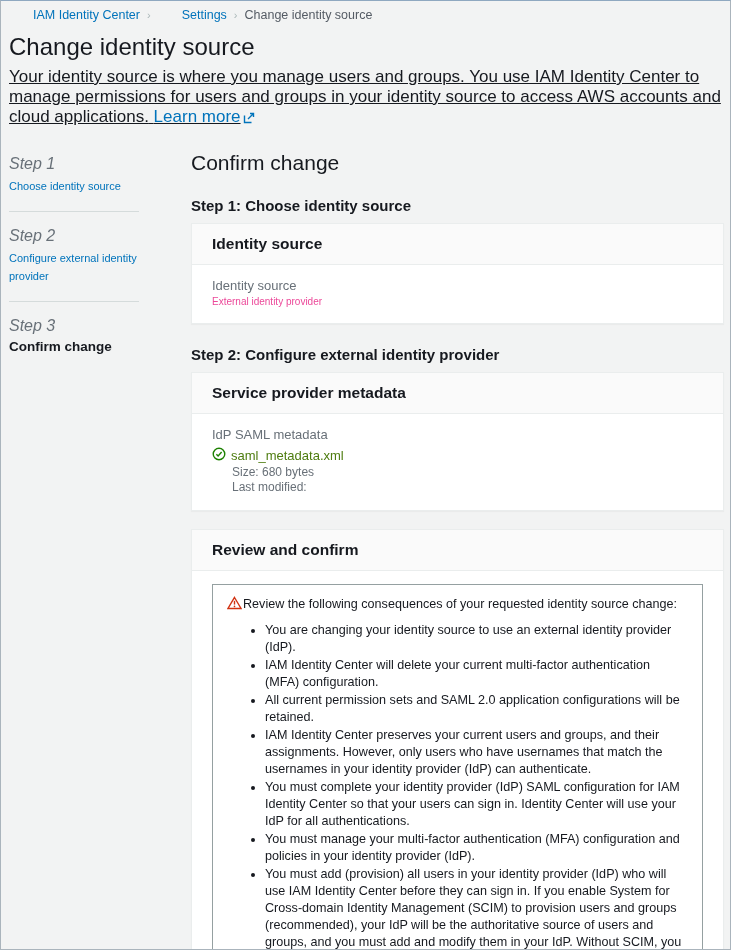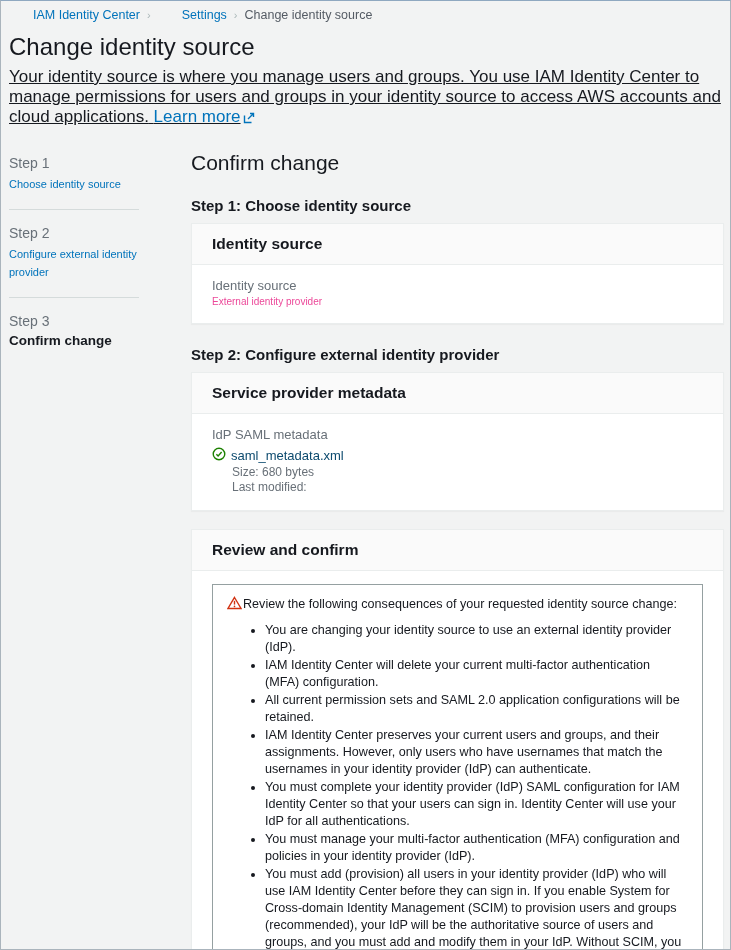--- a/index.html
+++ b/index.html
@@ -24,21 +24,21 @@
 
   
   h1.page-title { font-size: 24px; font-weight: 400; color: #16191f; margin: 11px 0 6px; }
   .page-desc { font-size: 17px; line-height: 20px; color: #16191f; max-width: 712px; text-decoration: underline; }
   .page-desc a { color: #0073bb; text-decoration: none; cursor: pointer; }
   .ext-icon { display: inline-block; vertical-align: -2px; margin-left: 2px; }
 
   
   .content-row { display: flex; margin-top: 22px; }
   aside.steps { width: 142px; flex-shrink: 0; padding-top: 4px; }
-  .step-label { font-size: 14px; color: #687078; margin-bottom: 4px; }
+  .step-label { font-size: 16px; color: #687078; margin-bottom: 4px; font-style: italic; }
   .step-link { font-size: 11px; color: #0073bb; line-height: 18px; cursor: pointer; }
   .step-active { font-size: 13.5px; font-weight: 700; color: #16191f; }
   .step-divider { border: 0; border-top: 1px solid #d5dbdb; margin: 16px 0 15px; width: 130px; }
 
   main.wizard { flex: 1; margin-left: 40px; min-width: 0; }
   h2.wizard-title { font-size: 21px; font-weight: 400; margin: 0 0 22px; }
   h3.step-heading { font-size: 15px; font-weight: 700; margin: 0 0 9px; }
 
   
   .card { background: #fff; border: 1px solid #eaeded; box-shadow: 0 1px 1px rgba(0,0,0,.03); }
@@ -46,21 +46,21 @@
   .card-header h4 { font-size: 15.5px; font-weight: 700; }
   .card-body { padding: 13px 20px 16px; }
   .mb-22 { margin-bottom: 22px; }
   .mb-18 { margin-bottom: 18px; }
 
   .field-label { font-size: 13px; color: #687078; margin-bottom: 3px; }
   .field-value { font-size: 10px; color: #ec4899; }
 
   
   .file-row { display: flex; align-items: center; gap: 5px; margin-top: 5px; }
-  .file-name { font-size: 13px; color: #0c4a6e; }
+  .file-name { font-size: 13px; color: #4d7c0f; }
   .file-sub { font-size: 12px; color: #687078; margin: 1px 0 0 20px; line-height: 14px; }
 
   
   .warning-box { border: 1px solid #95a0a1; padding: 11px 16px 13px 14px; }
   .warning-head { display: flex; gap: 1px; align-items: flex-start; font-size: 12.6px; line-height: 17px; }
   .warning-box ul { margin: 7px 0 0 22px; padding-left: 16px; }
   .warning-box li { font-size: 12.6px; line-height: 17px; margin-bottom: 1px; color: #16191f; }
 </style>
 </head>
 <body>

